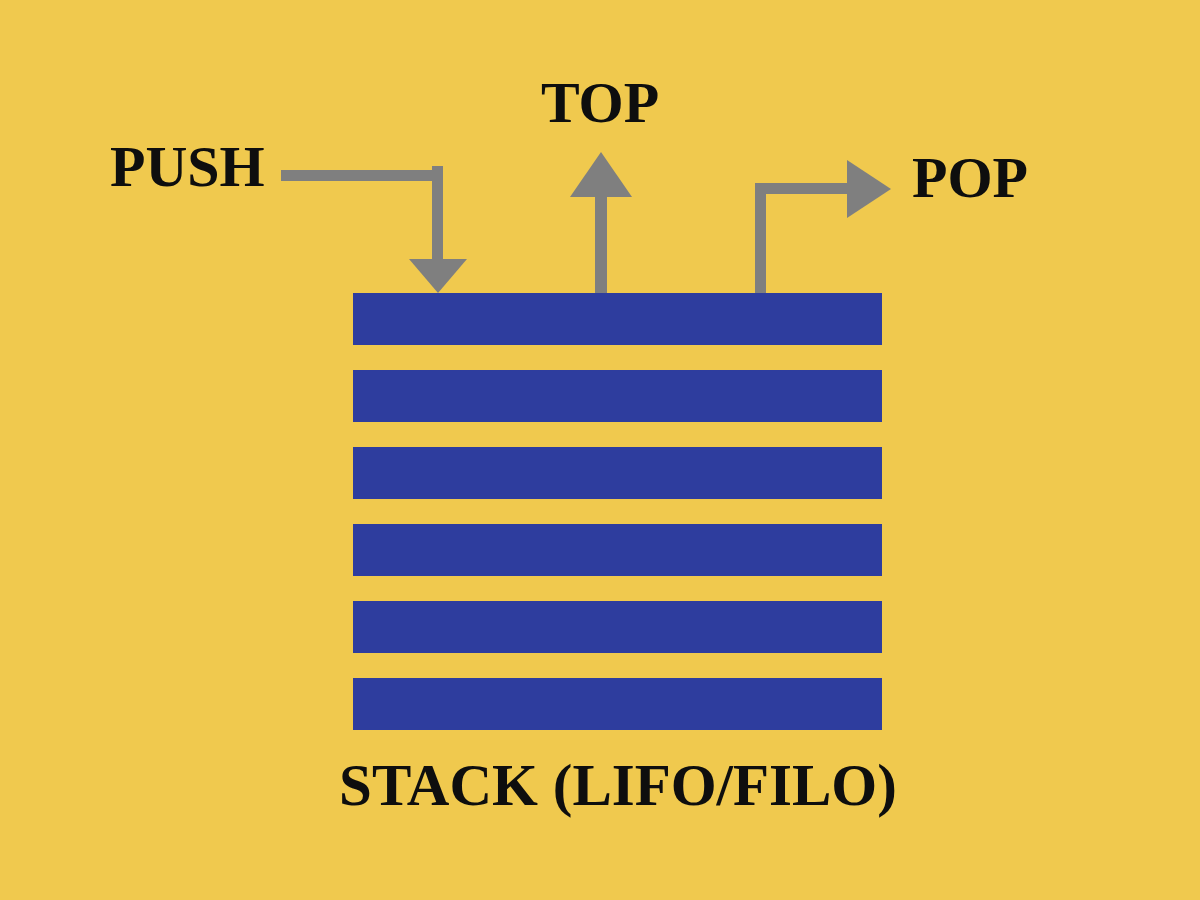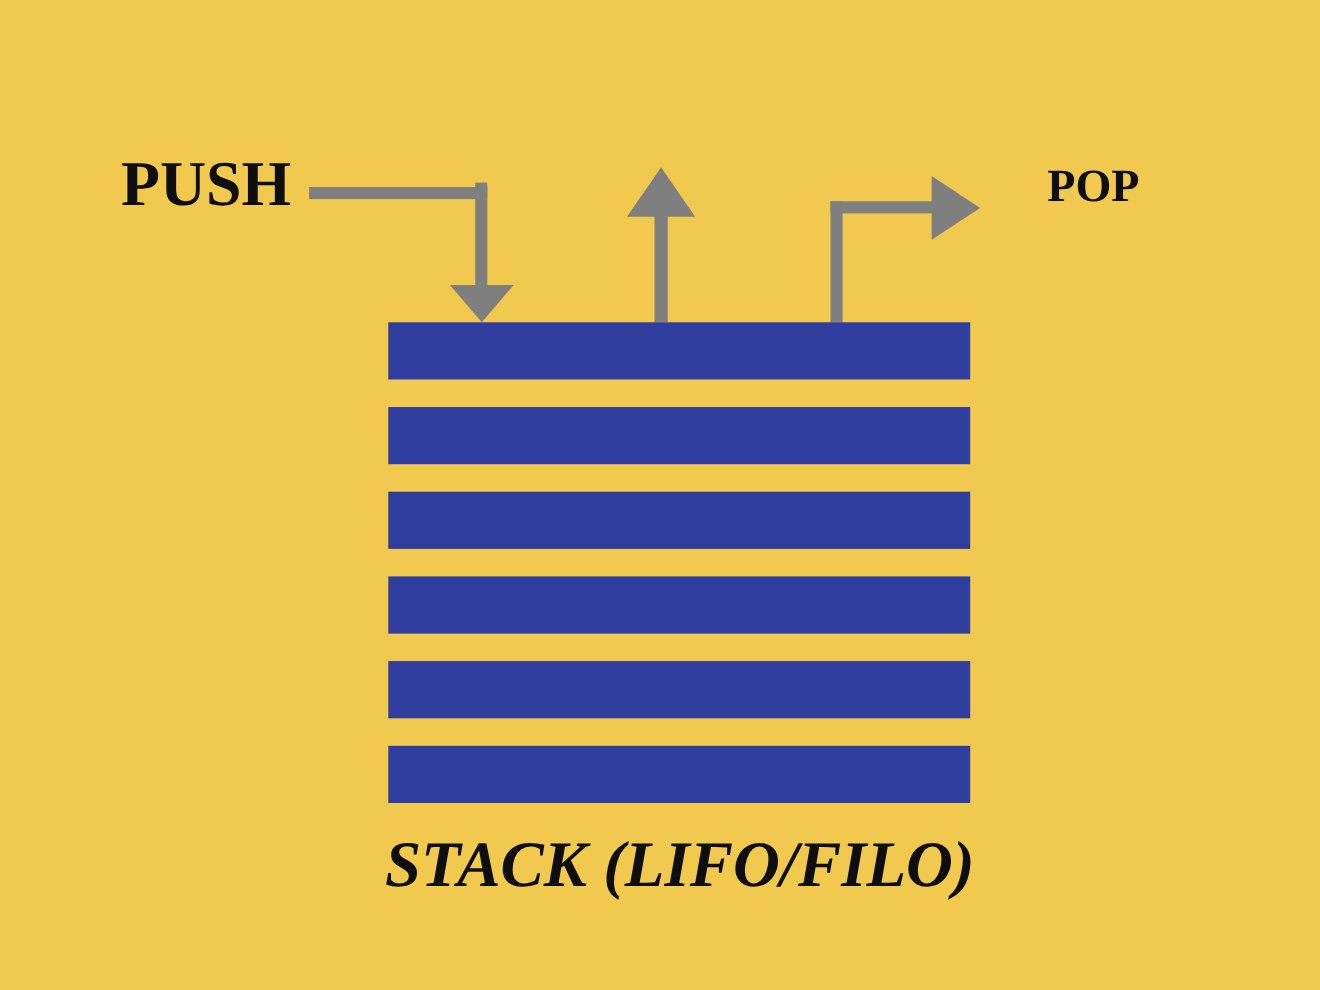--- a/index.html
+++ b/index.html
@@ -33,30 +33,29 @@
     transform: translateX(-50%);
     font-size: 58px;
   }
   .push-label {
     left: 110px;
     top: 138px;
     font-size: 58px;
     text-align: right;
   }
   .pop-label {
-    left: 952px;
+    left: 912px;
     top: 149px;
-    font-size: 42px;
+    font-size: 58px;
   }
   .caption {
     left: 618px;
     top: 756px;
     transform: translateX(-50%);
     font-size: 59px;
-    font-style: italic;
   }
   .seg {
     position: absolute;
     background: var(--arrow);
   }
   .push-h { left: 281px; top: 170px; width: 162px; height: 11px; }
   .push-v { left: 432px; top: 166px; width: 11px; height: 95px; }
   .top-shaft { left: 595px; top: 196px; width: 12px; height: 97px; }
   .pop-v { left: 755px; top: 183px; width: 11px; height: 110px; }
   .pop-h { left: 755px; top: 183px; width: 93px; height: 11px; }
@@ -99,20 +98,21 @@
     width: 100%;
     height: 52px;
     background: var(--bar);
   }
 </style>
 </head>
 <body>
 
 <div class="canvas">
 
+  <div class="label top-label">TOP</div>
 
   <div class="label push-label">PUSH</div>
 
   <div class="label pop-label">POP</div>
 
   <div class="seg push-h"></div>
   <div class="seg push-v"></div>
   <div class="tri tri-down"></div>
 
   <div class="seg top-shaft"></div>

